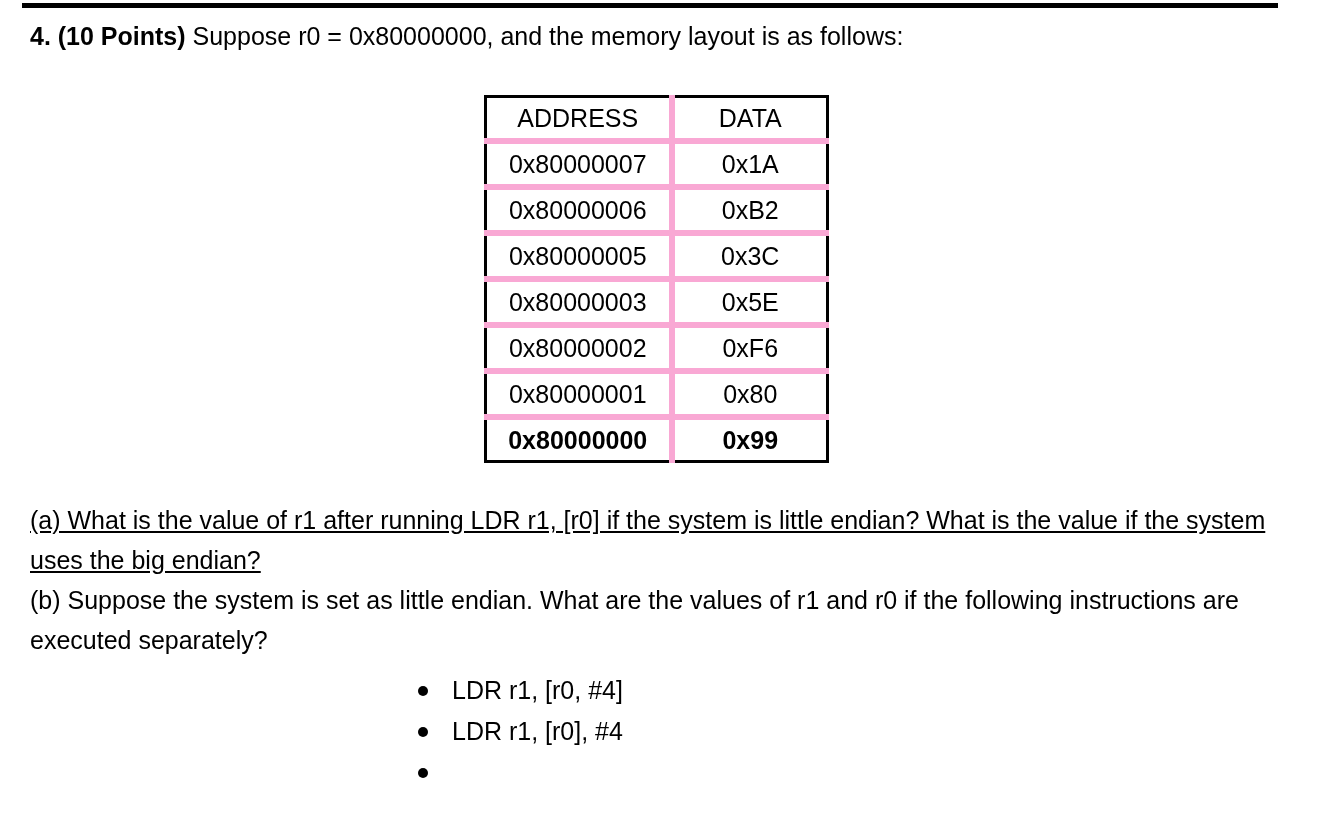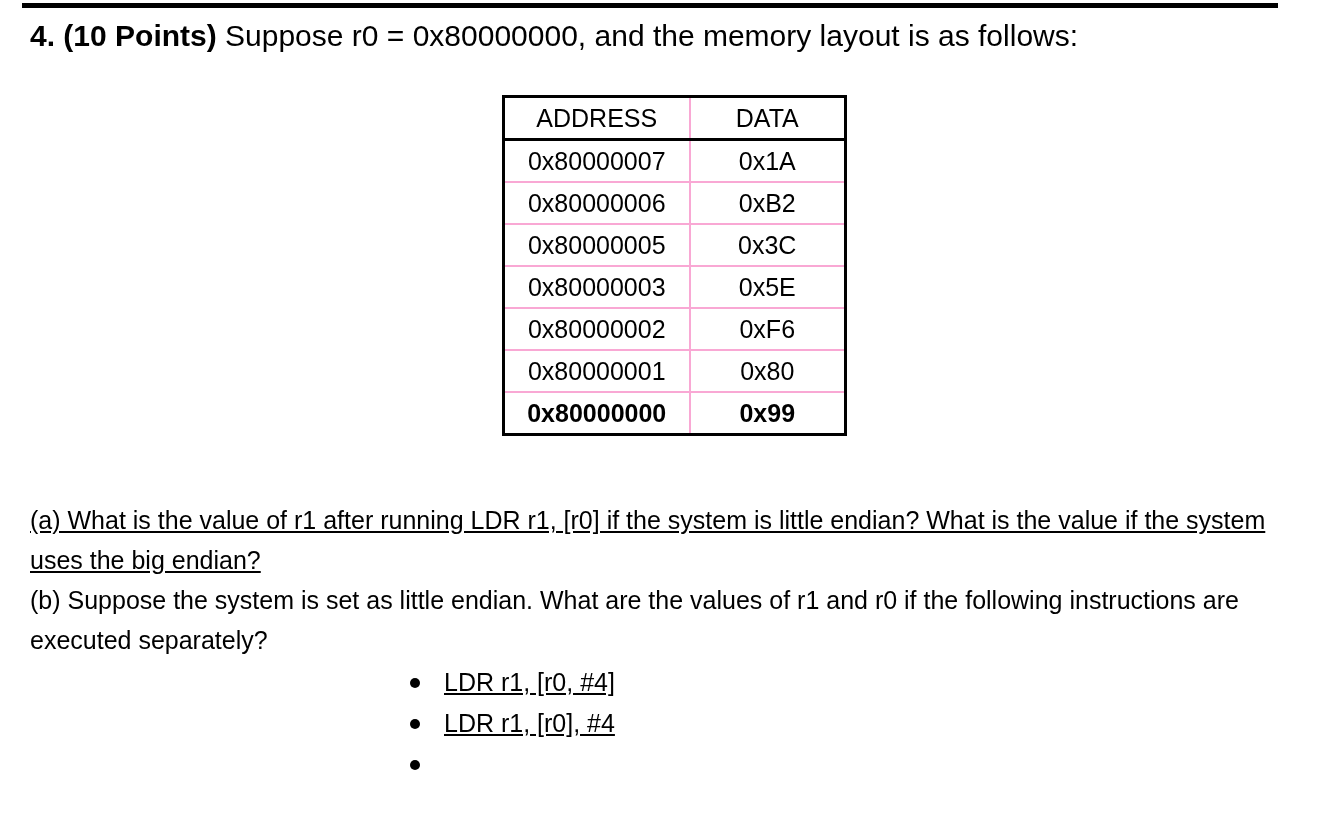--- a/index.html
+++ b/index.html
@@ -23,45 +23,45 @@
     width: 1256px;
     height: 5px;
     background: #000000;
   }
 
   .q-heading {
     position: absolute;
     left: 30px;
     top: 19px;
     width: 1250px;
-    font-size: 30px;
+    font-size: 25px;
     line-height: 34px;
     white-space: nowrap;
   }
   .q-heading .bold {
     font-weight: bold;
   }
 
   
   .mem-table {
     position: absolute;
-    left: 502px;
+    left: 484px;
     top: 95px;
     border-collapse: collapse;
     table-layout: fixed;
     padding-left: 37px;
   }
   .mem-table td {
     height: 40px;
     padding: 0;
     text-align: center;
     vertical-align: middle;
     font-size: 25px;
     line-height: 40px;
-    border: 2px solid #f9a8d4;
+    border: 6px solid #f9a8d4;
   }
   .mem-table .col-addr { width: 186px; }
   .mem-table .col-data { width: 156px; }
 
   
   .mem-table tr:first-child td { border-top: 3px solid #000000; }
   .mem-table tr:last-child td { border-bottom: 3px solid #000000; font-weight: bold; }
   .mem-table td:first-child { border-left: 3px solid #000000; }
   .mem-table td:last-child { border-right: 3px solid #000000; }
   
@@ -76,24 +76,23 @@
     line-height: 40px;
   }
   .para-a { top: 500px; text-decoration: underline; }
   .para-b { top: 580px; }
 
   
   .bullets {
     position: absolute;
     left: 402px;
     top: 658px;
-    margin: 4px;
+    margin: 12px;
     padding: 0;
     list-style: none;
-    text-decoration: underline;
   }
   .bullets li {
     position: relative;
     height: 41px;
     line-height: 41px;
     font-size: 25px;
     padding-left: 38px;
     white-space: nowrap;
   }
   .bullets li .dot {

